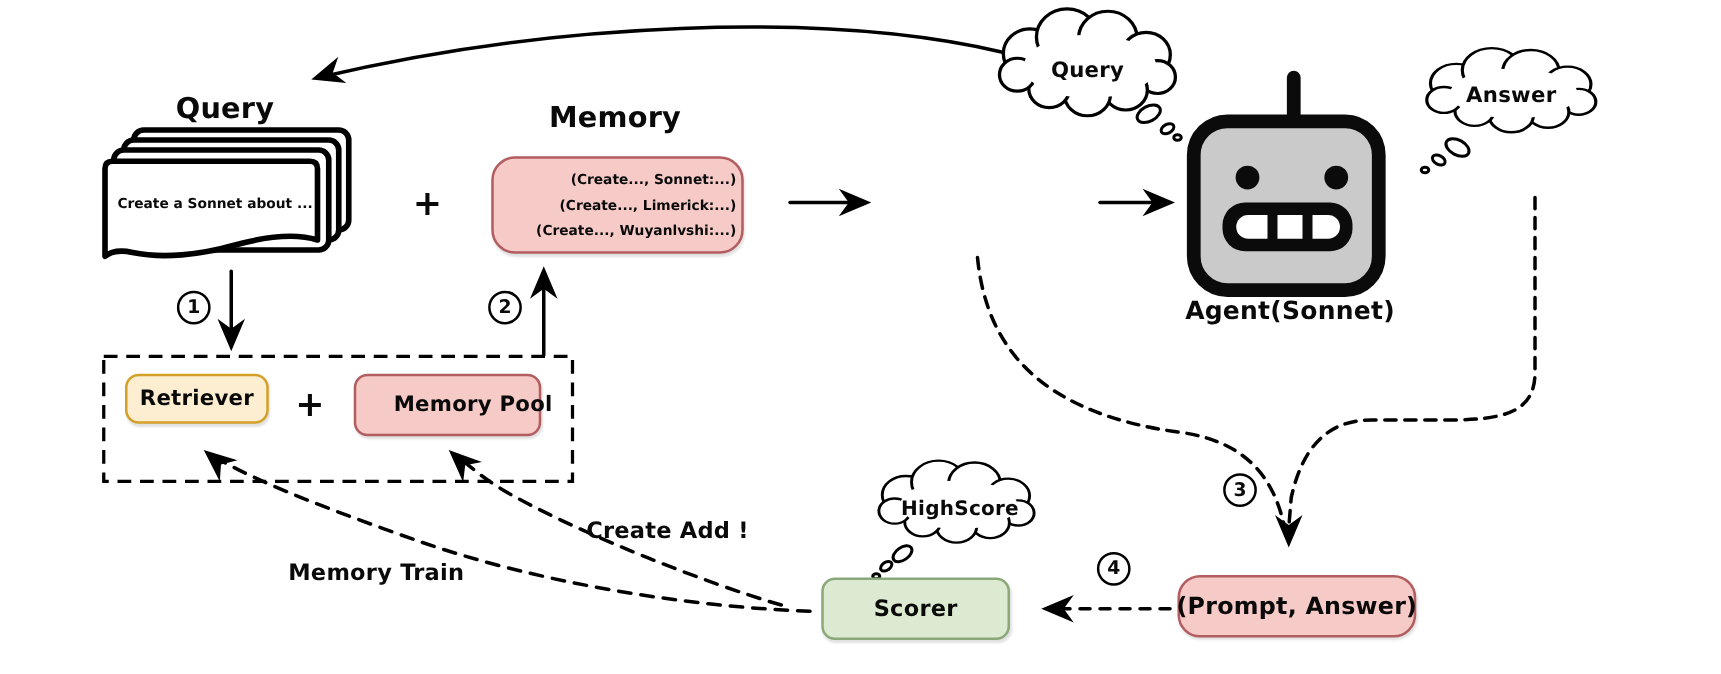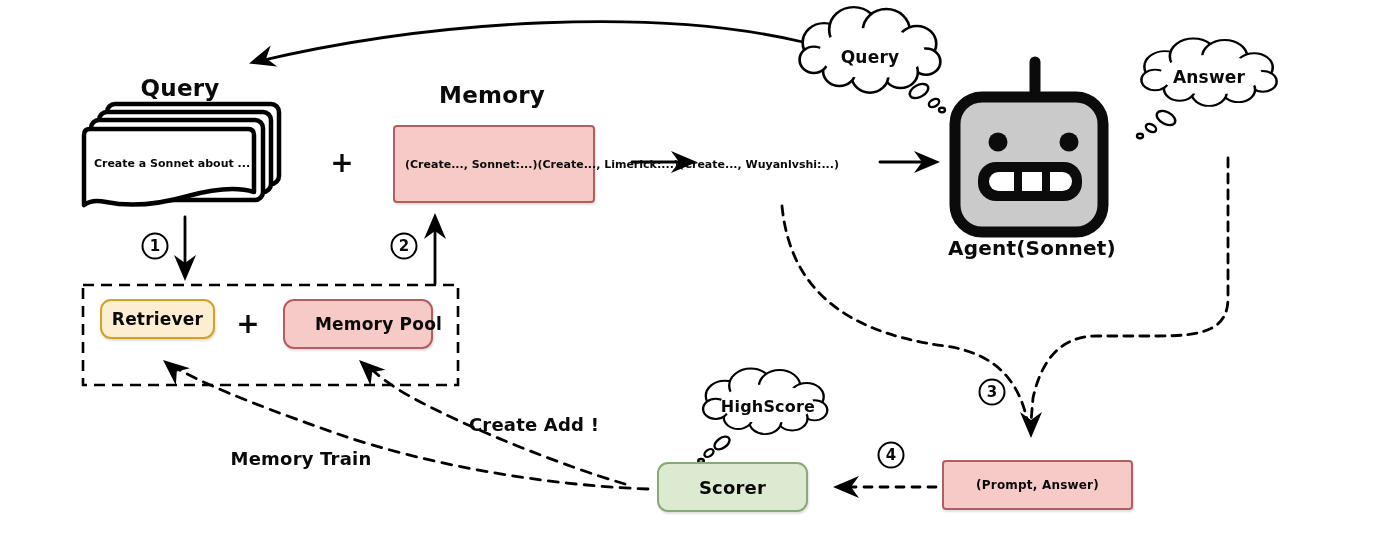--- a/index.html
+++ b/index.html
@@ -17,28 +17,28 @@
     position:absolute;box-sizing:border-box;border-radius:11px;
     display:flex;align-items:center;justify-content:center;
     font-weight:bold;white-space:nowrap;letter-spacing:.2px;
     box-shadow:1px 2px 2px rgba(0,0,0,.12);
   }
   .pink{background:#f5cac7;border:2.5px solid #b25d5f;}
   .peach{background:#fdeed2;border:2.5px solid #d3a029;}
   .blue{background:#dce8f9;border:2.5px solid #7e9cc9;}
   .green{background:#dcead2;border:2.5px solid #8aa878;}
 
-  #memory-box{left:393px;top:125px;width:202px;height:78px;border-radius:4px;
-    flex-direction:row;align-items:center;justify-content:space-evenly;
+  #memory-box{left:393px;top:125px;width:202px;height:78px;border-radius:19px;
+    flex-direction:column;align-items:flex-end;justify-content:space-evenly;
     padding:3px 4px 3px 10px;font-size:11px;letter-spacing:0;}
   #prompt-box{left:707px;top:138px;width:151px;height:49px;font-size:18px;}
   #retriever-box{left:100px;top:299px;width:115px;height:40px;font-size:17px;}
   #memory-pool-box{left:283px;top:299px;width:150px;height:50px;font-size:17px;padding-left:41px;}
   #scorer-box{left:657px;top:462px;width:151px;height:50px;font-size:18px;}
-  #prompt-answer-box{left:942px;top:460px;width:191px;height:50px;font-size:12px;border-radius:4px;}
+  #prompt-answer-box{left:942px;top:460px;width:191px;height:50px;font-size:19px;border-radius:18px;}
 
   .step{
     position:absolute;width:27px;height:27px;box-sizing:border-box;
     border:2.2px solid #000;border-radius:50%;
     display:flex;align-items:center;justify-content:center;
     font-size:15px;font-weight:bold;transform:translate(-50%,-50%);line-height:1;
   }
 </style>
 </head>
 <body>

